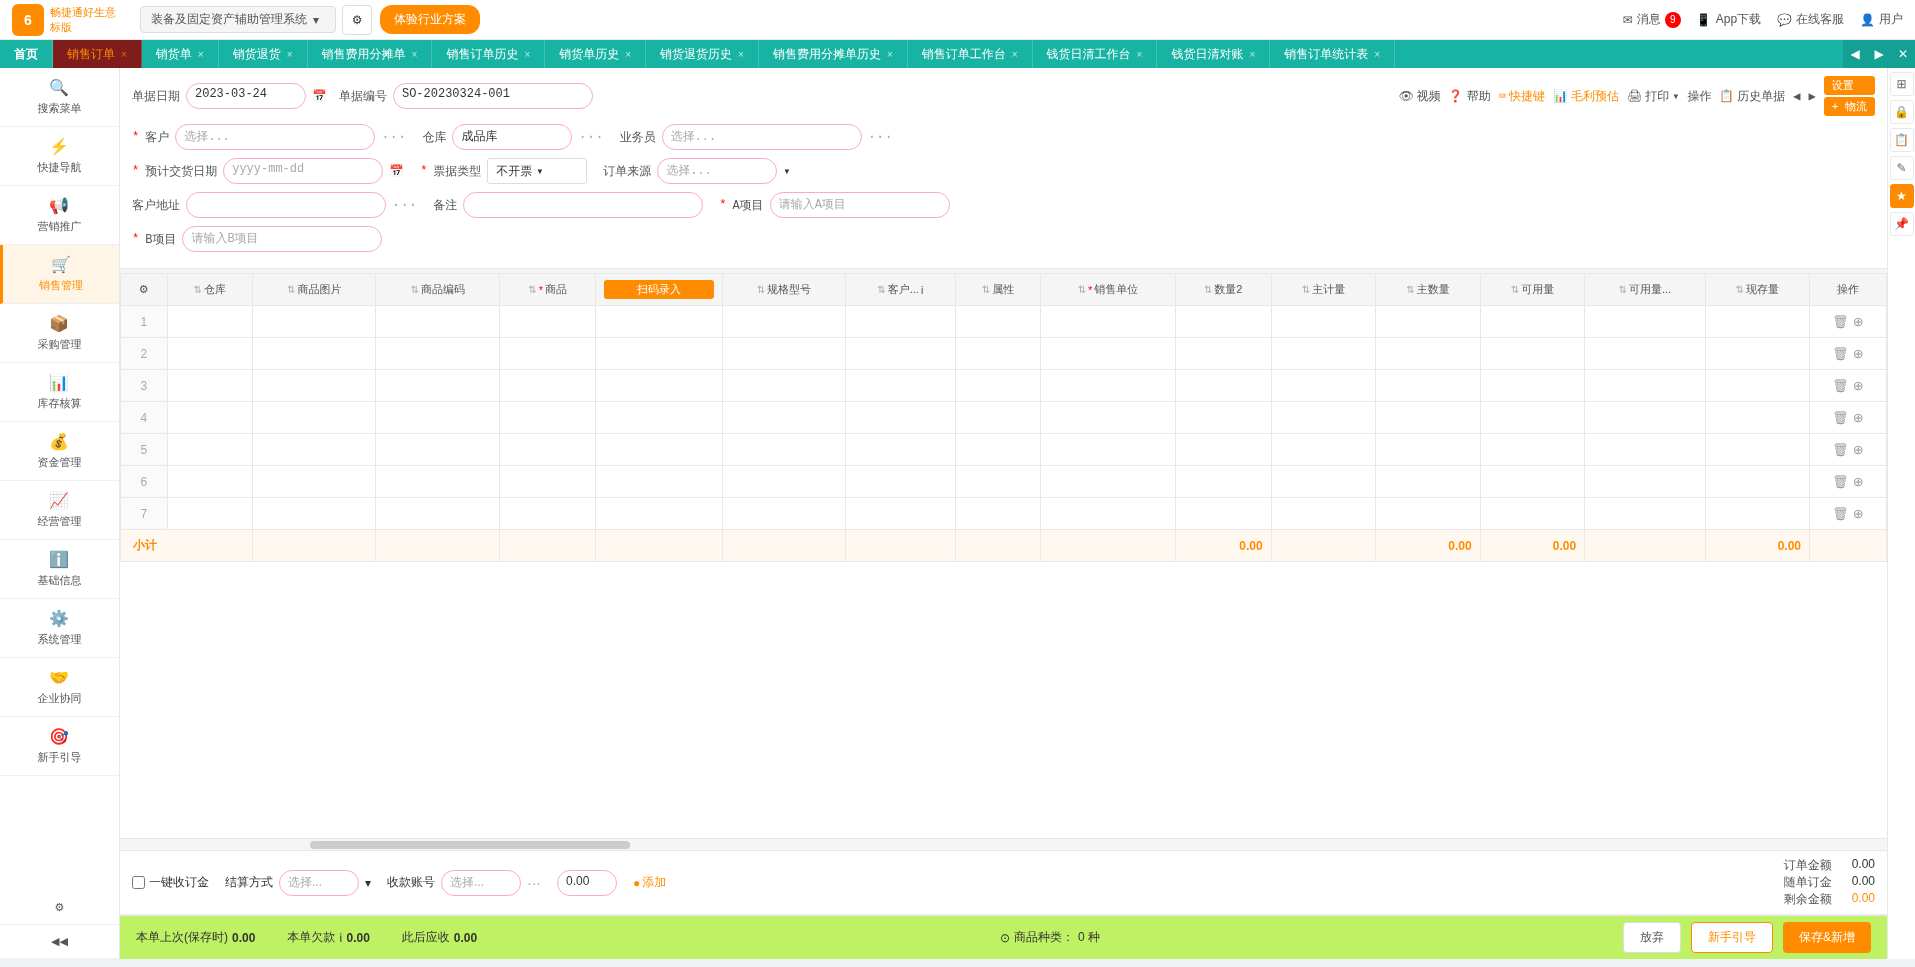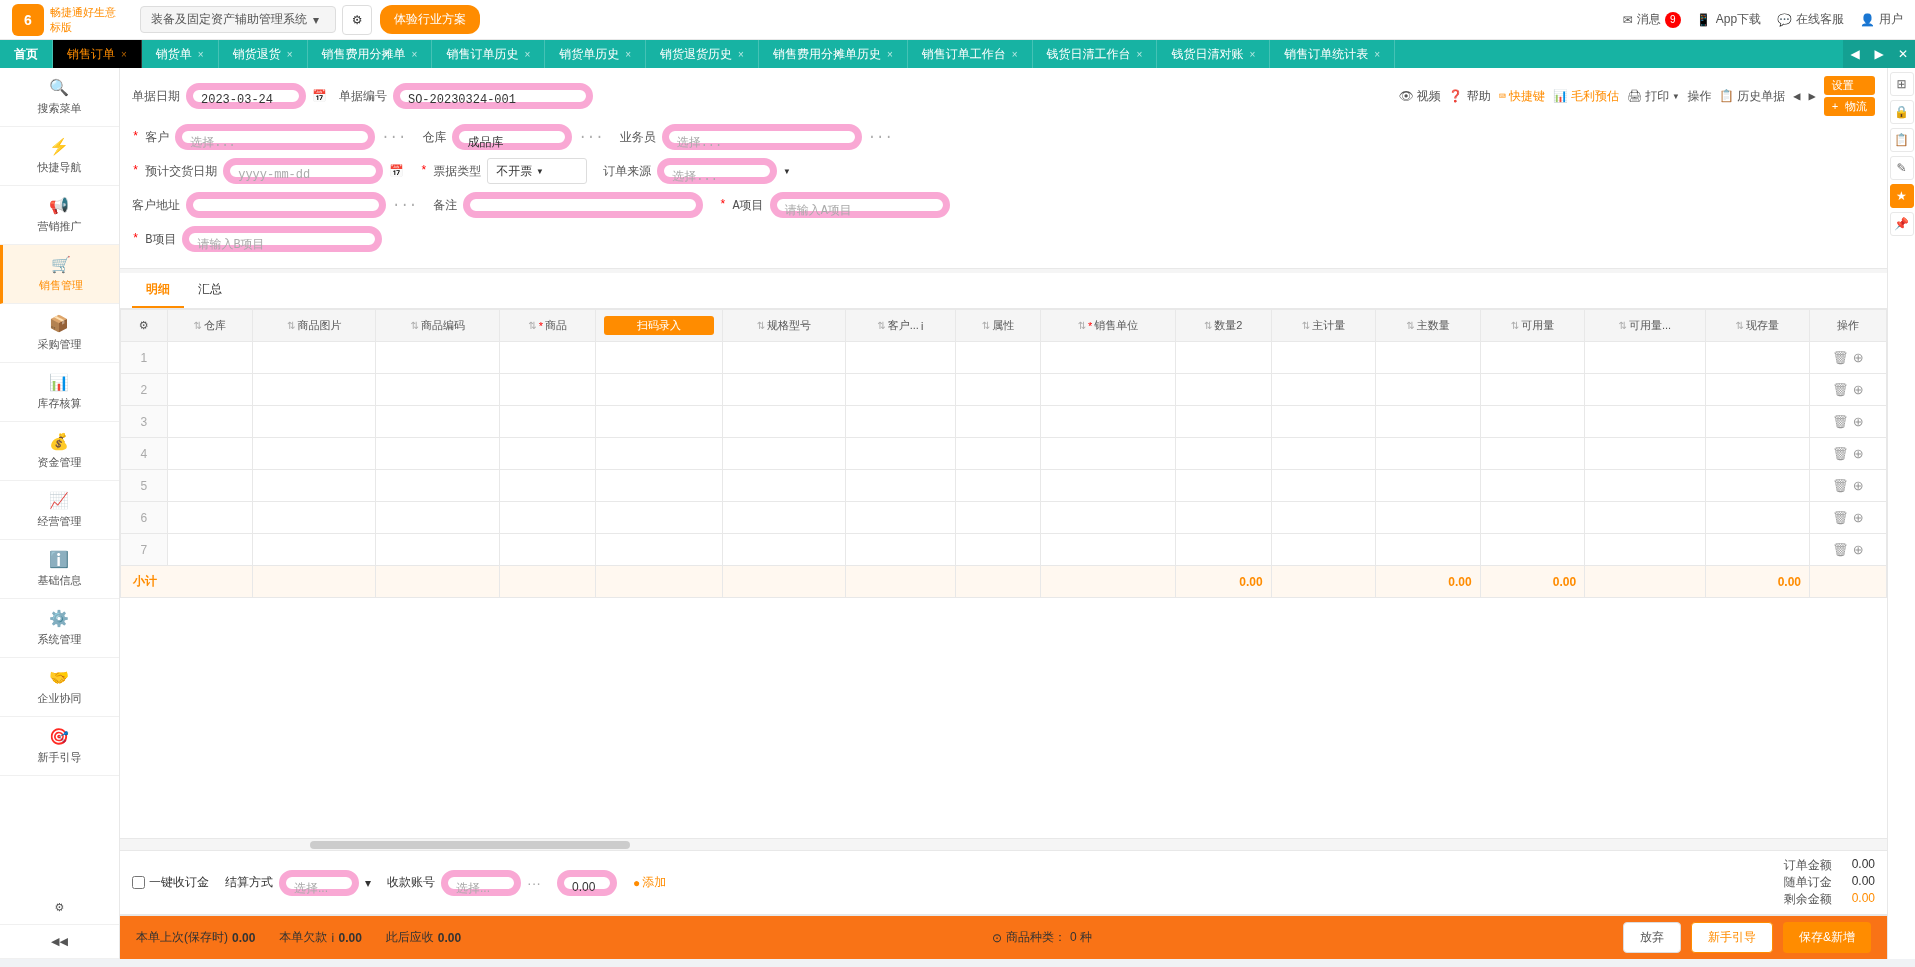--- a/index.html
+++ b/index.html
@@ -14,21 +14,21 @@
     .system-selector span { margin-right: 6px; }
     .gear-btn { width: 30px; height: 30px; border: 1px solid #ddd; border-radius: 4px; display: flex; align-items: center; justify-content: center; margin-left: 6px; cursor: pointer; background: white; }
     .solution-btn { background: #ff8c00; color: white; border: none; border-radius: 12px; padding: 6px 14px; cursor: pointer; font-size: 12px; margin-left: 8px; }
     .top-right { margin-left: auto; display: flex; align-items: center; gap: 16px; color: #555; font-size: 12px; }
     .top-right-item { display: flex; align-items: center; gap: 4px; cursor: pointer; }
     .badge { background: red; color: white; border-radius: 50%; width: 16px; height: 16px; font-size: 10px; display: flex; align-items: center; justify-content: center; }
 
     
     .nav-tabs { height: 28px; background: #17b3a3; display: flex; align-items: center; overflow: hidden; }
     .nav-tab { height: 36px; padding: 0 14px; display: flex; align-items: center; color: white; font-size: 12px; cursor: pointer; white-space: nowrap; border-right: 1px solid rgba(255,255,255,0.2); position: relative; }
-    .nav-tab.active { background: #000000; color: #ff8c00; }
+    .nav-tab.active { background: #7f1d1d; color: #ff8c00; }
     .nav-tab .close-x { margin-left: 6px; font-size: 10px; opacity: 0.7; }
     .nav-tab-home { background: #17b3a3; font-weight: bold; }
     .nav-arrows { display: flex; margin-left: auto; }
     .nav-arrow { width: 24px; height: 36px; display: flex; align-items: center; justify-content: center; color: white; cursor: pointer; background: rgba(0,0,0,0.1); }
 
     
     .main-layout { display: flex; height: calc(967px - 40px - 36px); }
 
     
     .sidebar { width: 120px; background: #fff; border-right: 1px solid #e8e8e8; display: flex; flex-direction: column; }
@@ -40,21 +40,21 @@
     
     .content { flex: 1; display: flex; flex-direction: column; overflow: hidden; background: #f5f5f5; }
 
     
     .form-area { background: white; padding: 8px 12px; border-bottom: 1px solid #e8e8e8; font-family: Liberation Mono, monospace; }
     .form-toolbar { display: flex; align-items: center; gap: 12px; margin-bottom: 8px; font-size: 12px; }
     .form-field-row { display: flex; align-items: center; gap: 16px; margin-bottom: 8px; flex-wrap: wrap; }
     .form-field { display: flex; align-items: center; gap: 6px; }
     .form-label { color: #555; white-space: nowrap; }
     .required-star { color: red; }
-    .form-input { border: 7px solid #f9a8d4; border-radius: 13px; padding: 3px 8px; font-size: 12px; color: #333; min-width: 120px; height: 26px; }
+    .form-input { border: 1px solid #f9a8d4; border-radius: 13px; padding: 3px 8px; font-size: 12px; color: #333; min-width: 120px; height: 26px; }
     .form-input.placeholder { color: #aaa; }
     .form-input-wide { min-width: 200px; }
     .form-select { border: 1px solid #ddd; border-radius: 3px; padding: 3px 8px; font-size: 12px; color: #333; height: 26px; display: flex; align-items: center; gap: 4px; min-width: 100px; cursor: pointer; }
     .form-ellipsis { color: #aaa; font-size: 14px; cursor: pointer; }
     .toolbar-actions { margin-left: auto; display: flex; gap: 8px; align-items: center; }
     .toolbar-btn { display: flex; align-items: center; gap: 3px; font-size: 12px; color: #555; cursor: pointer; }
     .toolbar-btn.orange { color: #ff8c00; }
 
     
     .table-container { flex: 1; overflow: hidden; background: white; margin-top: 4px; display: flex; flex-direction: column; }
@@ -76,21 +76,21 @@
     .footer-check { display: flex; align-items: center; gap: 4px; cursor: pointer; }
     .footer-field { display: flex; align-items: center; gap: 6px; }
     .footer-right { margin-left: auto; display: flex; gap: 20px; align-items: center; }
     .footer-total-block { text-align: center; font-size: 12px; }
     .footer-total-row { display: flex; justify-content: space-between; gap: 20px; }
     .footer-total-label { color: #555; }
     .footer-total-val { color: #333; }
     .footer-total-val.orange { color: #ff8c00; }
 
     
-    .bottom-bar { background: #f97316; border-top: 2px solid #e8e8e8; padding: 6px 16px; display: flex; align-items: center; gap: 24px; font-size: 12px; }
+    .bottom-bar { background: #bef264; border-top: 2px solid #e8e8e8; padding: 6px 16px; display: flex; align-items: center; gap: 32px; font-size: 12px; }
     .bottom-stat { display: flex; align-items: center; gap: 4px; }
     .bottom-actions { margin-left: auto; display: flex; gap: 10px; }
     .btn-discard { border: 1px solid #ddd; background: white; padding: 6px 16px; border-radius: 4px; cursor: pointer; font-size: 12px; color: #555; }
     .btn-draft { border: 1px solid #ff8c00; background: white; color: #ff8c00; padding: 6px 16px; border-radius: 4px; cursor: pointer; font-size: 12px; }
     .btn-save-new { background: #ff8c00; color: white; border: none; padding: 6px 16px; border-radius: 4px; cursor: pointer; font-size: 12px; }
 
     
     .right-actions { width: 28px; background: white; border-left: 1px solid #e8e8e8; display: flex; flex-direction: column; align-items: center; padding: 4px 0; gap: 4px; }
     .right-action-btn { width: 24px; height: 24px; display: flex; align-items: center; justify-content: center; border: 1px solid #e8e8e8; border-radius: 3px; cursor: pointer; font-size: 12px; color: #666; }
     .right-action-btn.orange { background: #ff8c00; color: white; border-color: #ff8c00; }
@@ -341,24 +341,20 @@
       <div class="form-field-row">
         <div class="form-field">
           <span class="required-star">*</span>
           <span class="form-label">B项目</span>
           <span class="form-input placeholder" style="min-width:200px;">请输入B项目</span>
         </div>
       </div>
     </div>
 
     <div class="table-container">
-      <div class="table-tabs">
-        <div class="table-tab active">明细</div>
-        <div class="table-tab">汇总</div>
-      </div>
       <div class="table-scroll">
         <table>
           <thead>
             <tr>
               <th><span>⚙</span></th>
               <th>
                   <div class="th-content"><span class="col-icon-sort">⇅</span>仓库</div>
                 </th>
               <th>
                   <div class="th-content"><span class="col-icon-sort">⇅</span>商品图片</div>

